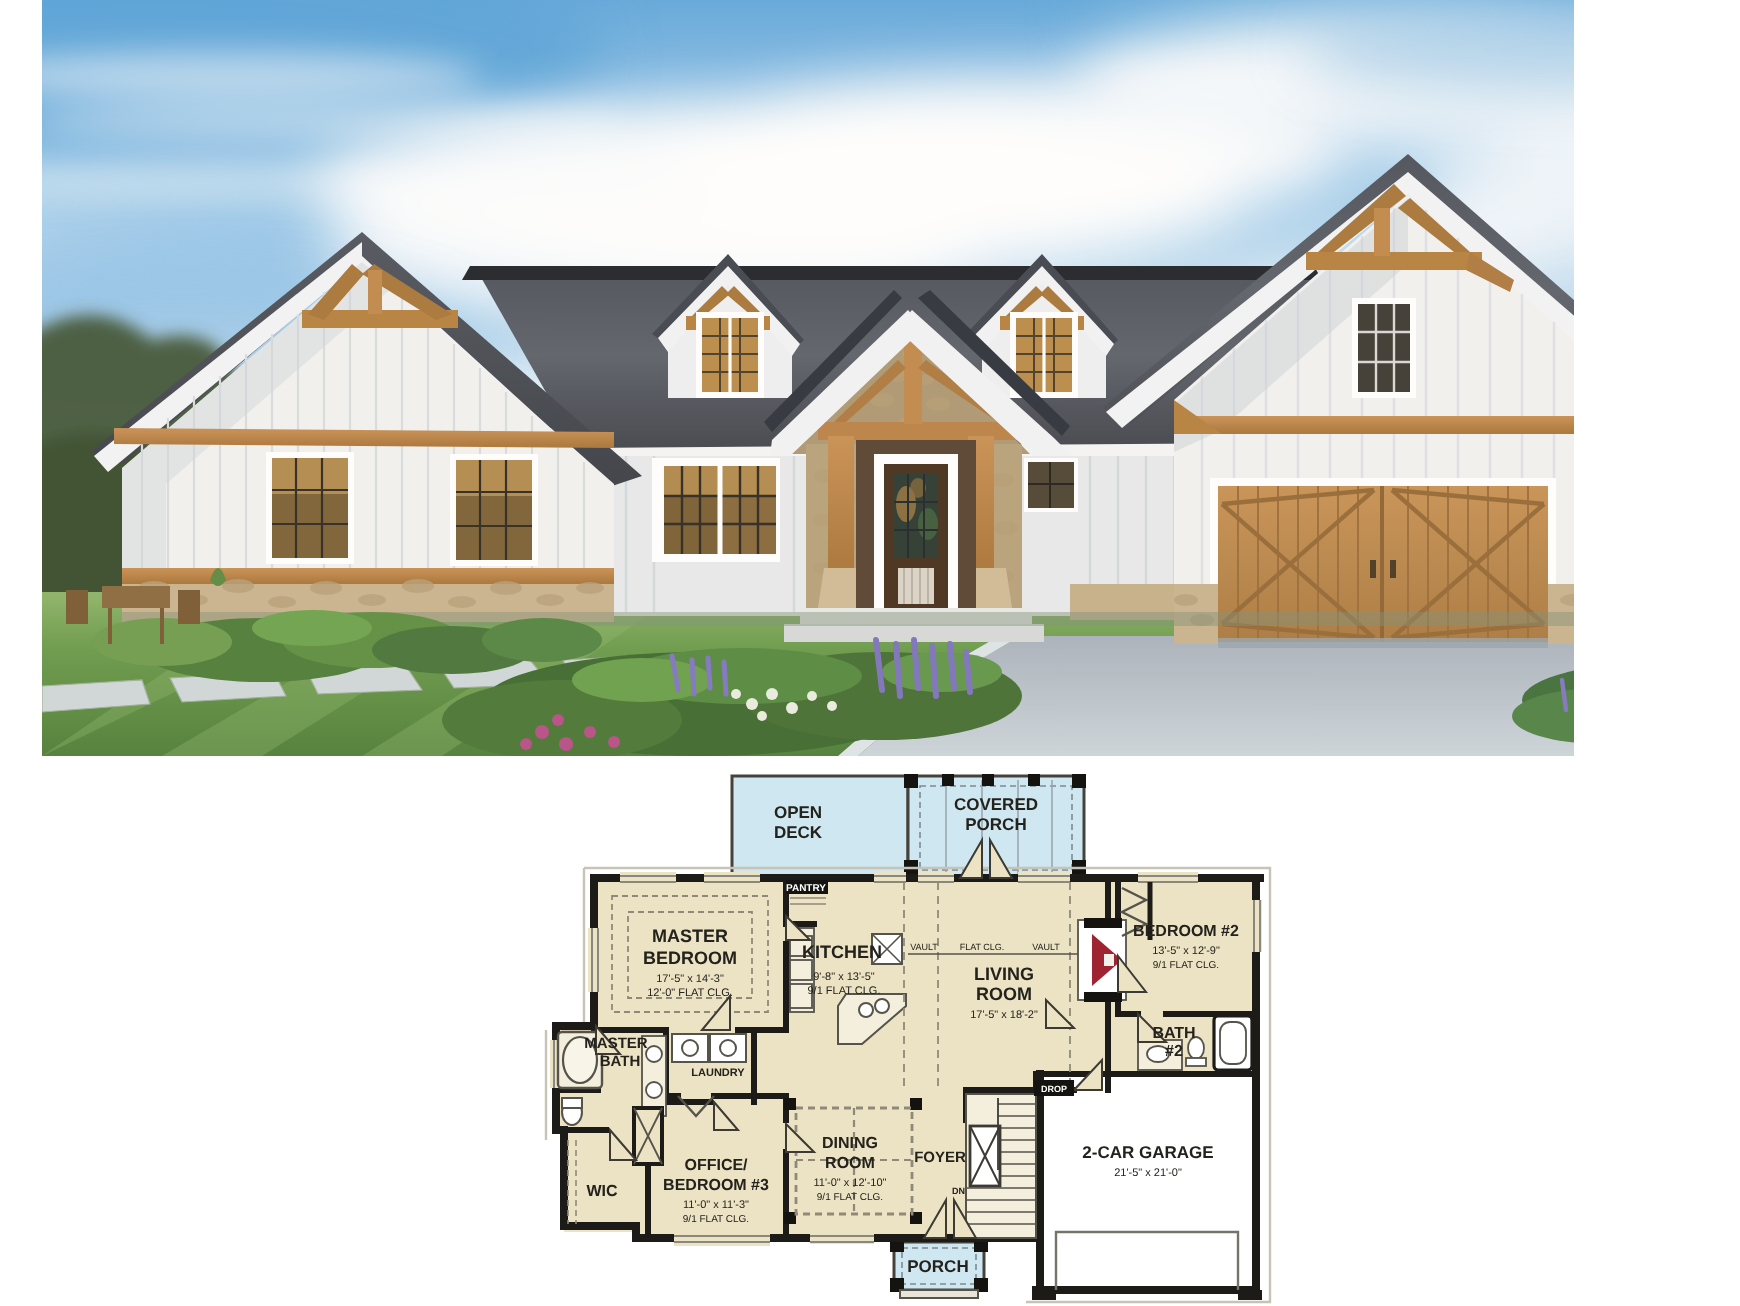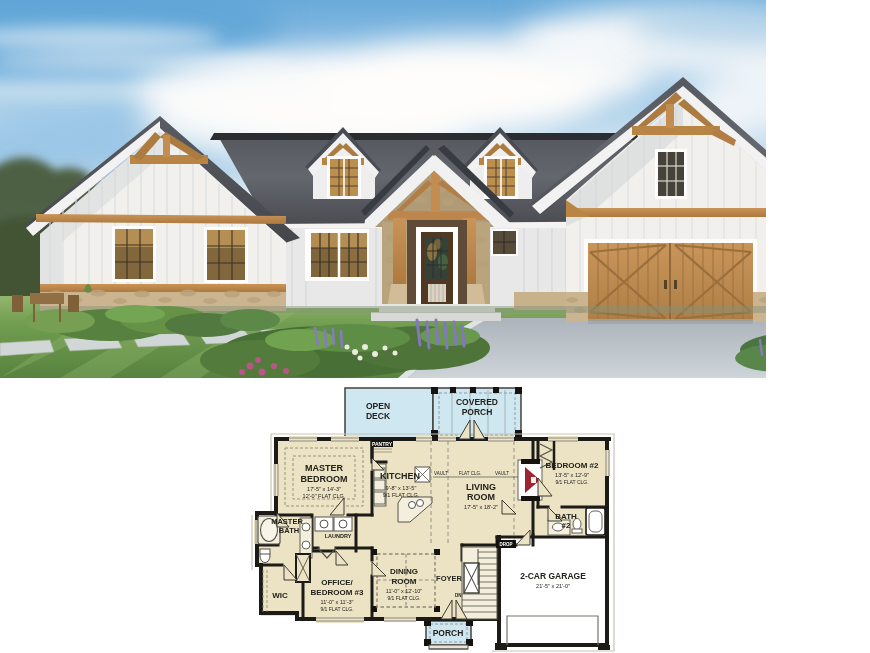--- a/index.html
+++ b/index.html
@@ -1,16 +1,16 @@
 <!DOCTYPE html>
 <html><head>
 <meta charset="utf-8">
 <style>
 html,body{margin:0;padding:0;background:#fff;}
-.page{position:relative;width:766px;height:653px;background:#84cc16;overflow:hidden;font-family:"Liberation Sans",sans-serif;}
+.page{position:relative;width:766px;height:653px;background:#84cc16;overflow:hidden;font-family:"Liberation Sans",sans-serif;margin-left:21px;}
 svg{display:block;}
 .photo{position:absolute;top:0;left:0;}
 .plan{position:absolute;top:378px;left:0;}
 </style>
 </head>
 <body>
 <div class="page">
 
 <svg class="photo" width="870" height="378" viewBox="0 0 870 378">
 <defs>

